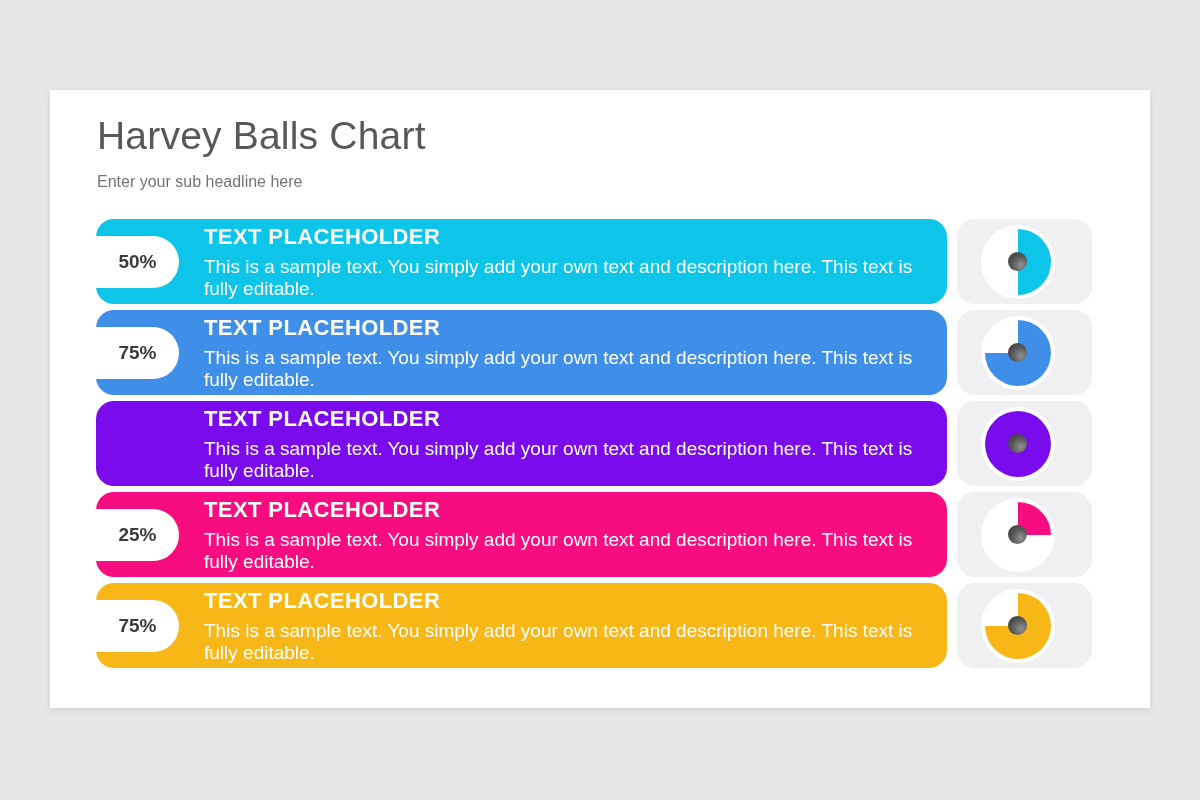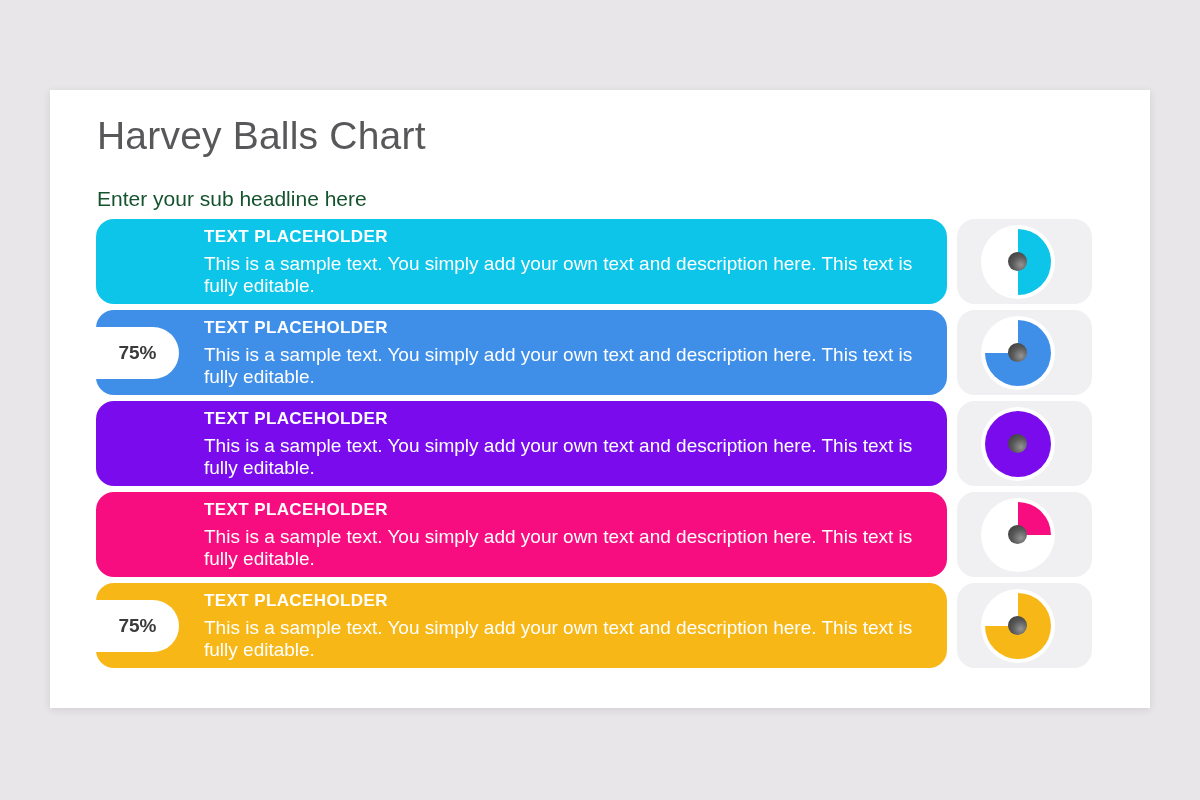--- a/index.html
+++ b/index.html
@@ -32,23 +32,23 @@
     top: 25px;
     font-size: 39px;
     line-height: 1.1;
     font-weight: normal;
     color: #58585b;
     letter-spacing: 0.2px;
   }
   .page-subtitle {
     position: absolute;
     left: 47px;
-    top: 97px;
-    font-size: 21px;
-    color: #14532d;
+    top: 83px;
+    font-size: 16px;
+    color: #737373;
   }
   .rows {
     position: absolute;
     left: 46px;
     top: 129px;
     width: 1001px;
   }
   .row {
     display: flex;
     align-items: stretch;
@@ -77,21 +77,21 @@
     justify-content: center;
     font-size: 19px;
     font-weight: bold;
     color: #3b3b3b;
   }
   .bar-content {
     margin-left: 108px;
     margin-right: 16px;
   }
   .bar-title {
-    font-size: 17px;
+    font-size: 22px;
     font-weight: bold;
     letter-spacing: 0.4px;
     color: #ffffff;
     margin-bottom: 6px;
   }
   .bar-desc {
     font-size: 19px;
     color: #ffffff;
   }
   .ball-box {
@@ -131,20 +131,23 @@
 </head>
 <body>
 
 <div class="stage">
   <div class="card">
     <div class="page-title">Harvey Balls Chart</div>
     <div class="page-subtitle">Enter your sub headline here</div>
     <div class="rows">
   <div class="row">
     <div class="bar" style="--row-color: #0cc5e8;">
+      <div class="badge">
+        <span>50%</span>
+      </div>
       <div class="bar-content">
         <div class="bar-title">TEXT PLACEHOLDER</div>
         <div class="bar-desc">This is a sample text. You simply add your own text and description here. This text is fully editable.</div>
       </div>
     </div>
     <div class="ball-box">
       <div class="ball-ring">
         <div class="ball" style="background: conic-gradient(rgb(12, 197, 232) 0%, rgb(12, 197, 232) 50%, rgb(255, 255, 255) 50%, rgb(255, 255, 255) 100%);">
           <div class="ball-dot"></div>
         </div>
@@ -182,20 +185,23 @@
       <div class="ball-ring">
         <div class="ball" style="background: conic-gradient(rgb(122, 11, 236) 0%, rgb(122, 11, 236) 100%, rgb(255, 255, 255) 100%, rgb(255, 255, 255) 100%);">
           <div class="ball-dot"></div>
         </div>
       </div>
     </div>
   </div>
 
   <div class="row">
     <div class="bar" style="--row-color: #f70d7f;">
+      <div class="badge">
+        <span>25%</span>
+      </div>
       <div class="bar-content">
         <div class="bar-title">TEXT PLACEHOLDER</div>
         <div class="bar-desc">This is a sample text. You simply add your own text and description here. This text is fully editable.</div>
       </div>
     </div>
     <div class="ball-box">
       <div class="ball-ring">
         <div class="ball" style="background: conic-gradient(rgb(247, 13, 127) 0%, rgb(247, 13, 127) 25%, rgb(255, 255, 255) 25%, rgb(255, 255, 255) 100%);">
           <div class="ball-dot"></div>
         </div>

